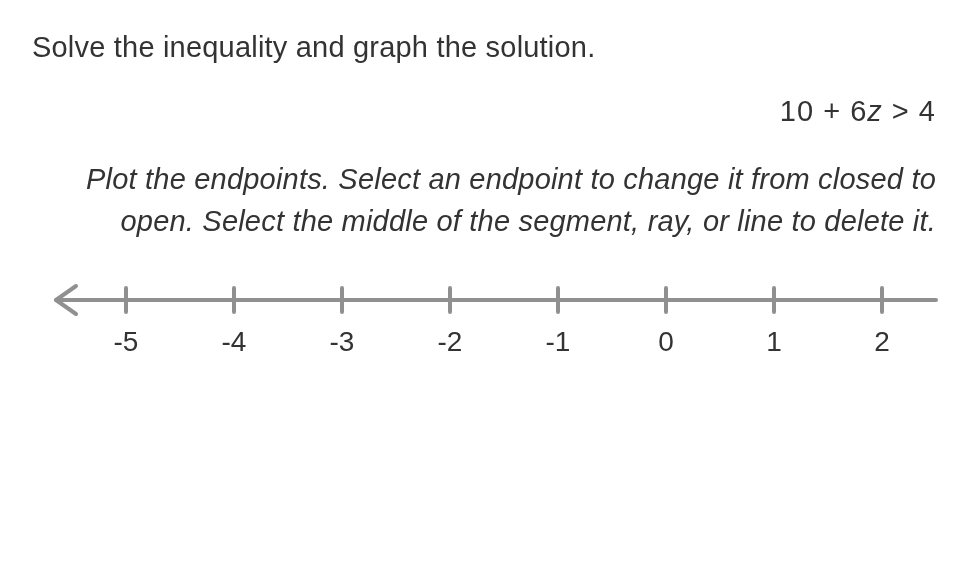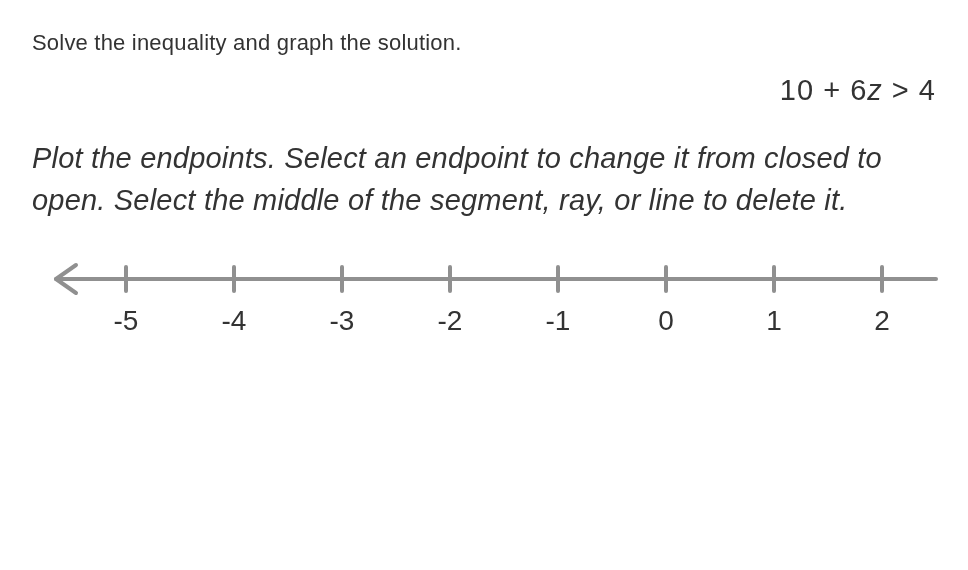--- a/index.html
+++ b/index.html
@@ -9,42 +9,43 @@
     }
     body {
       font-family: Verdana, Geneva, sans-serif;
       background: #ffffff;
       width: 968px;
       height: 570px;
       padding: 28px 32px;
       color: #333333;
     }
     .prompt {
-      font-size: 22px;
+      font-size: 29px;
       line-height: 1.35;
-      margin-bottom: 16px;
+      margin-bottom: 28px;
       letter-spacing: 0.2px;
     }
     .inequality {
       font-size: 29px;
       margin-left: 38px;
       margin-bottom: 30px;
       font-family: Verdana, Geneva, sans-serif;
       letter-spacing: 1px;
       text-align: right;
     }
     .inequality .var {
       font-style: italic;
     }
     .instructions {
       font-size: 29px;
       font-style: italic;
       line-height: 1.45;
       margin-bottom: 36px;
       letter-spacing: 0.2px;
+      text-align: right;
     }
     .numberline-container {
       position: relative;
       width: 900px;
       height: 100px;
       margin-left: 14px;
     }
     .numberline-svg {
       display: block;
     }

